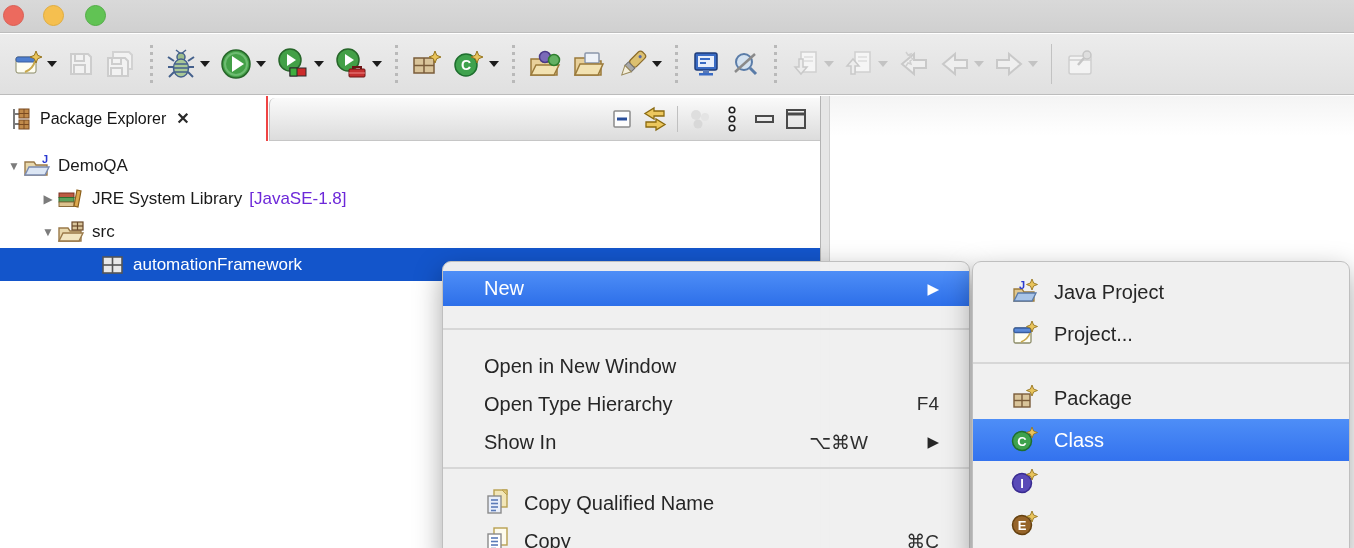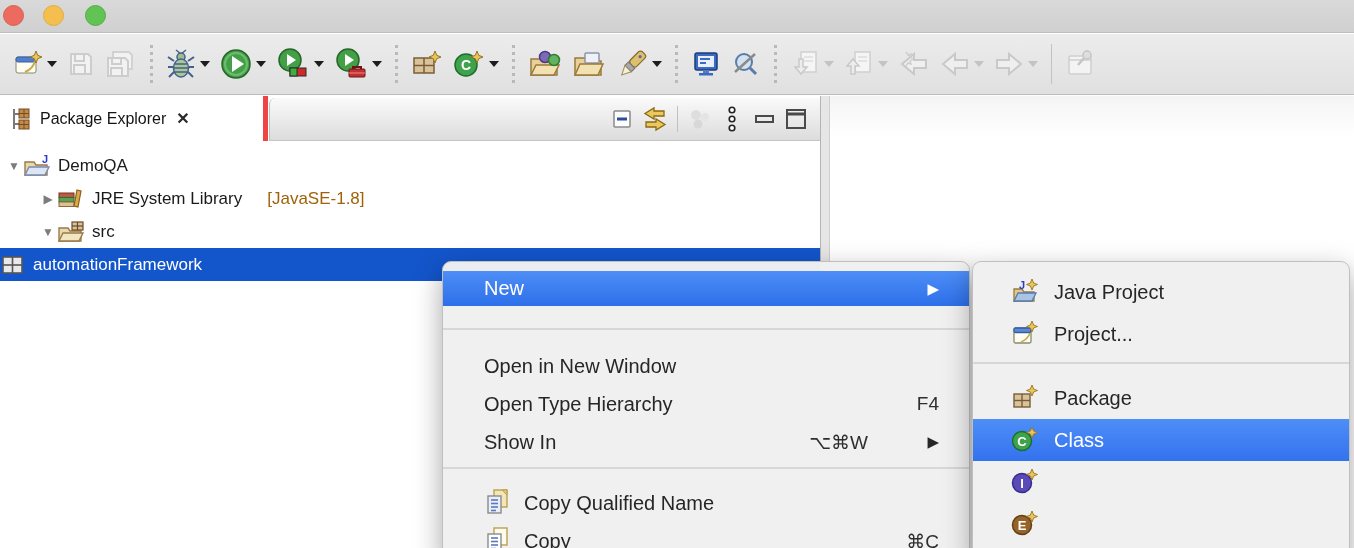--- a/index.html
+++ b/index.html
@@ -30,38 +30,38 @@
   .workbench { position:absolute; left:0; top:96px; width:1354px; height:452px; }
   .explorer { position:absolute; left:0; top:0; width:820px; height:452px; background:#ffffff; }
   .sash { position:absolute; left:820px; top:0; width:10px; height:452px;
     background:#e6e6e6; border-left:1px solid #b3b3b3; border-right:1px solid #cfcfcf; }
   .editor-area { position:absolute; left:830px; top:0; width:524px; height:452px;
     background:linear-gradient(#f4f4f4,#ffffff 40px); }
 
   
   .view-header { position:relative; width:820px; height:45px; background:#ffffff; }
   .vtab { position:absolute; left:0; top:0; width:268px; height:45px; background:#ffffff;
-    border-right:5px solid #ef4444; display:flex; align-items:center; padding-left:10px; }
+    border-right:2px solid #ef4444; display:flex; align-items:center; padding-left:10px; }
   .vtab .ttl { font-size:16px; color:#141414; margin-left:8px; }
   .closex { margin-left:10px; font-size:16px; color:#2a2a2a; font-weight:bold; }
   .header-rest { position:absolute; left:269px; top:2px; right:0; height:43px;
     background:linear-gradient(#fafafa,#dcdcdc); border-left:1px solid #c2c2c2;
     border-top-left-radius:6px; border-bottom:1px solid #c6c6c6; }
   .view-toolbar { position:absolute; right:8px; top:6px; height:34px; display:flex; align-items:center; }
   .vbtn { display:flex; align-items:center; justify-content:center; width:32px; height:30px; }
   .vsep { width:1px; height:26px; background:#c0c0c0; margin:0 6px; }
 
   
   .tree { position:relative; width:820px; padding-top:8px; }
   .trow { height:33px; display:flex; align-items:center; font-size:17px; color:#1a1a1a; }
   .trow .twist { width:18px; font-size:12px; color:#7c7c7c; text-align:center; flex:0 0 18px; }
   .trow .ticon { margin-right:7px; display:flex; }
   .trow.sel { background:#1355cb; color:#ffffff; }
-  .qualifier { color:#a16207; margin-left:25px; }
-  .ind0 { padding-left:5px; } .ind1 { padding-left:39px; } .ind2 { }
+  .qualifier { color:#6d28d9; margin-left:7px; }
+  .ind0 { padding-left:5px; } .ind1 { padding-left:39px; } .ind2 { padding-left:100px; }
 
   
   .menu { position:absolute; background:rgba(240,240,240,0.98);
     border:1px solid #bfbfbf; border-radius:9px 9px 0 0;
     box-shadow:0 10px 28px rgba(0,0,0,0.35); font-size:20px; color:#262626; }
   .ctx { left:442px; top:261px; width:528px; height:300px; padding-top:9px; }
   .sub { left:972px; top:261px; width:378px; height:300px; padding-top:9px; }
   .mrow { height:38px; display:flex; align-items:center; padding:0 30px 0 41px; }
   .mrow.hl { height:35px; margin-bottom:22px;
     background:linear-gradient(#4e8ef7,#2d6fe9); color:#ffffff; }

